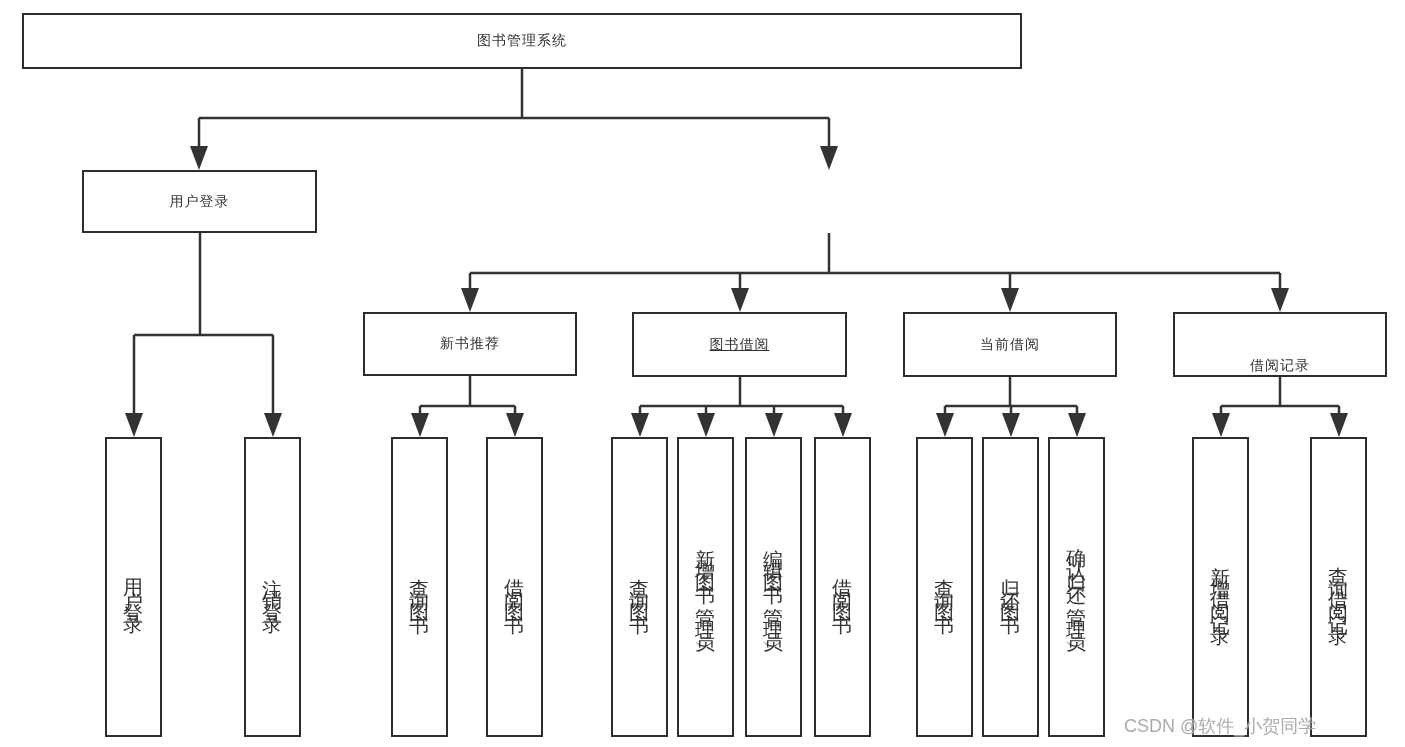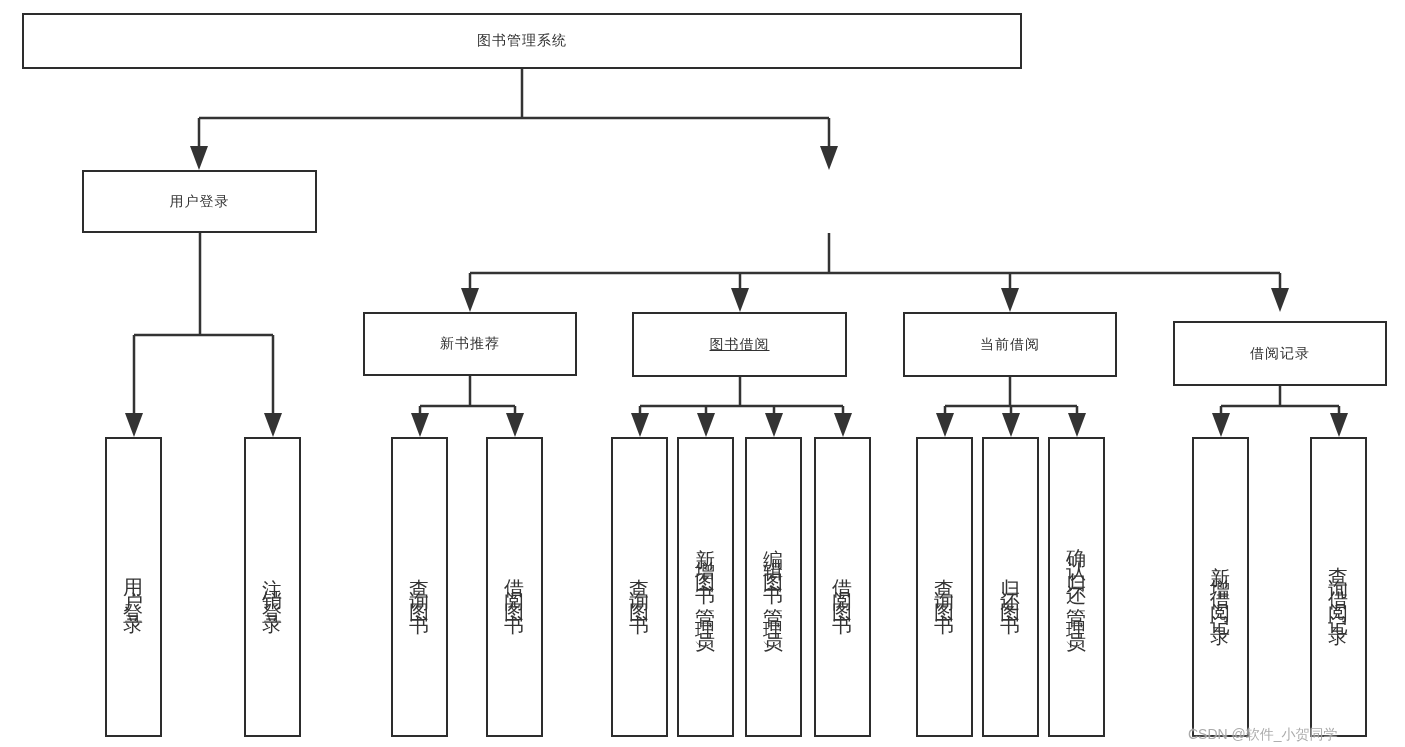--- a/index.html
+++ b/index.html
@@ -35,27 +35,26 @@
   .v-node .label{
     writing-mode:vertical-rl;
     text-orientation:mixed;
     font-size:20px;
     line-height:1;
     letter-spacing:12px;
     white-space:nowrap;
   }
   .watermark{
     position:absolute;
-    left:1188px;
+    left:1124px;
     top:714px;
-    font-size:14px;
+    font-size:18px;
     color:rgba(155,155,155,0.85);
     text-shadow:0 0 2px #ffffff;
     white-space:nowrap;
-    margin-top:12px;
   }
 </style>
 </head>
 <body>
 
 <div class="canvas">
 
   <svg class="connectors" viewBox="0 0 1405 747" xmlns="http://www.w3.org/2000/svg">
     <g stroke="#333333" stroke-width="2.5" fill="none">
       <path d="M522 69 V118 M199 118 H829 M199 118 V162 M829 118 V162"></path>
@@ -99,21 +98,21 @@
 
   <div class="node h-node" style="left:363px;top:312px;width:214px;height:64px;">
     <span class="label">新书推荐</span>
   </div>
   <div class="node h-node" style="left:632px;top:312px;width:215px;height:65px;text-decoration:underline;">
     <span class="label">图书借阅</span>
   </div>
   <div class="node h-node" style="left:903px;top:312px;width:214px;height:65px;">
     <span class="label">当前借阅</span>
   </div>
-  <div class="node h-node" style="left:1173px;top:321px;width:214px;height:65px;">
+  <div class="node h-node" style="left:1173px;top:312px;width:214px;height:65px;align-items:flex-end;">
     <span class="label">借阅记录</span>
   </div>
 
   <div class="node v-node" style="left:105px;top:437px;width:57px;height:300px;">
     <span class="label">用户登录</span>
   </div>
   <div class="node v-node" style="left:244px;top:437px;width:57px;height:300px;">
     <span class="label">注销登录</span>
   </div>
 

